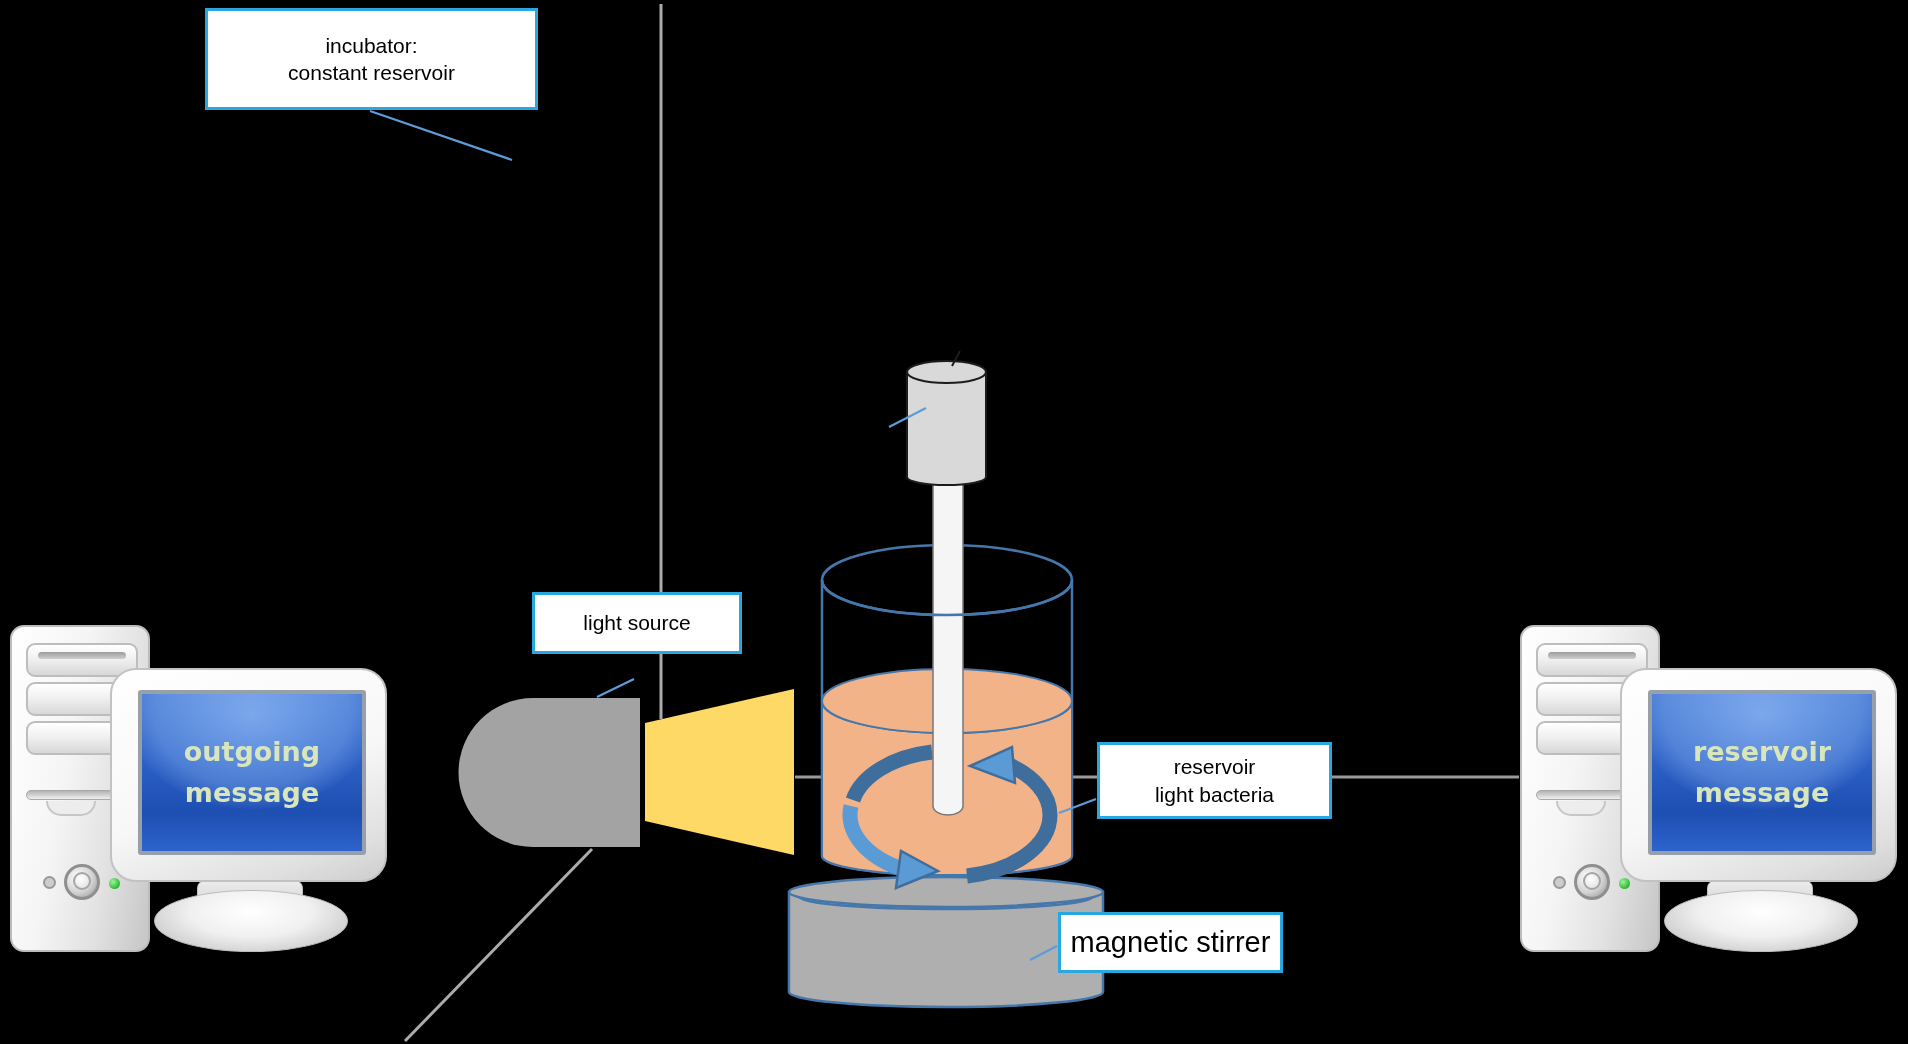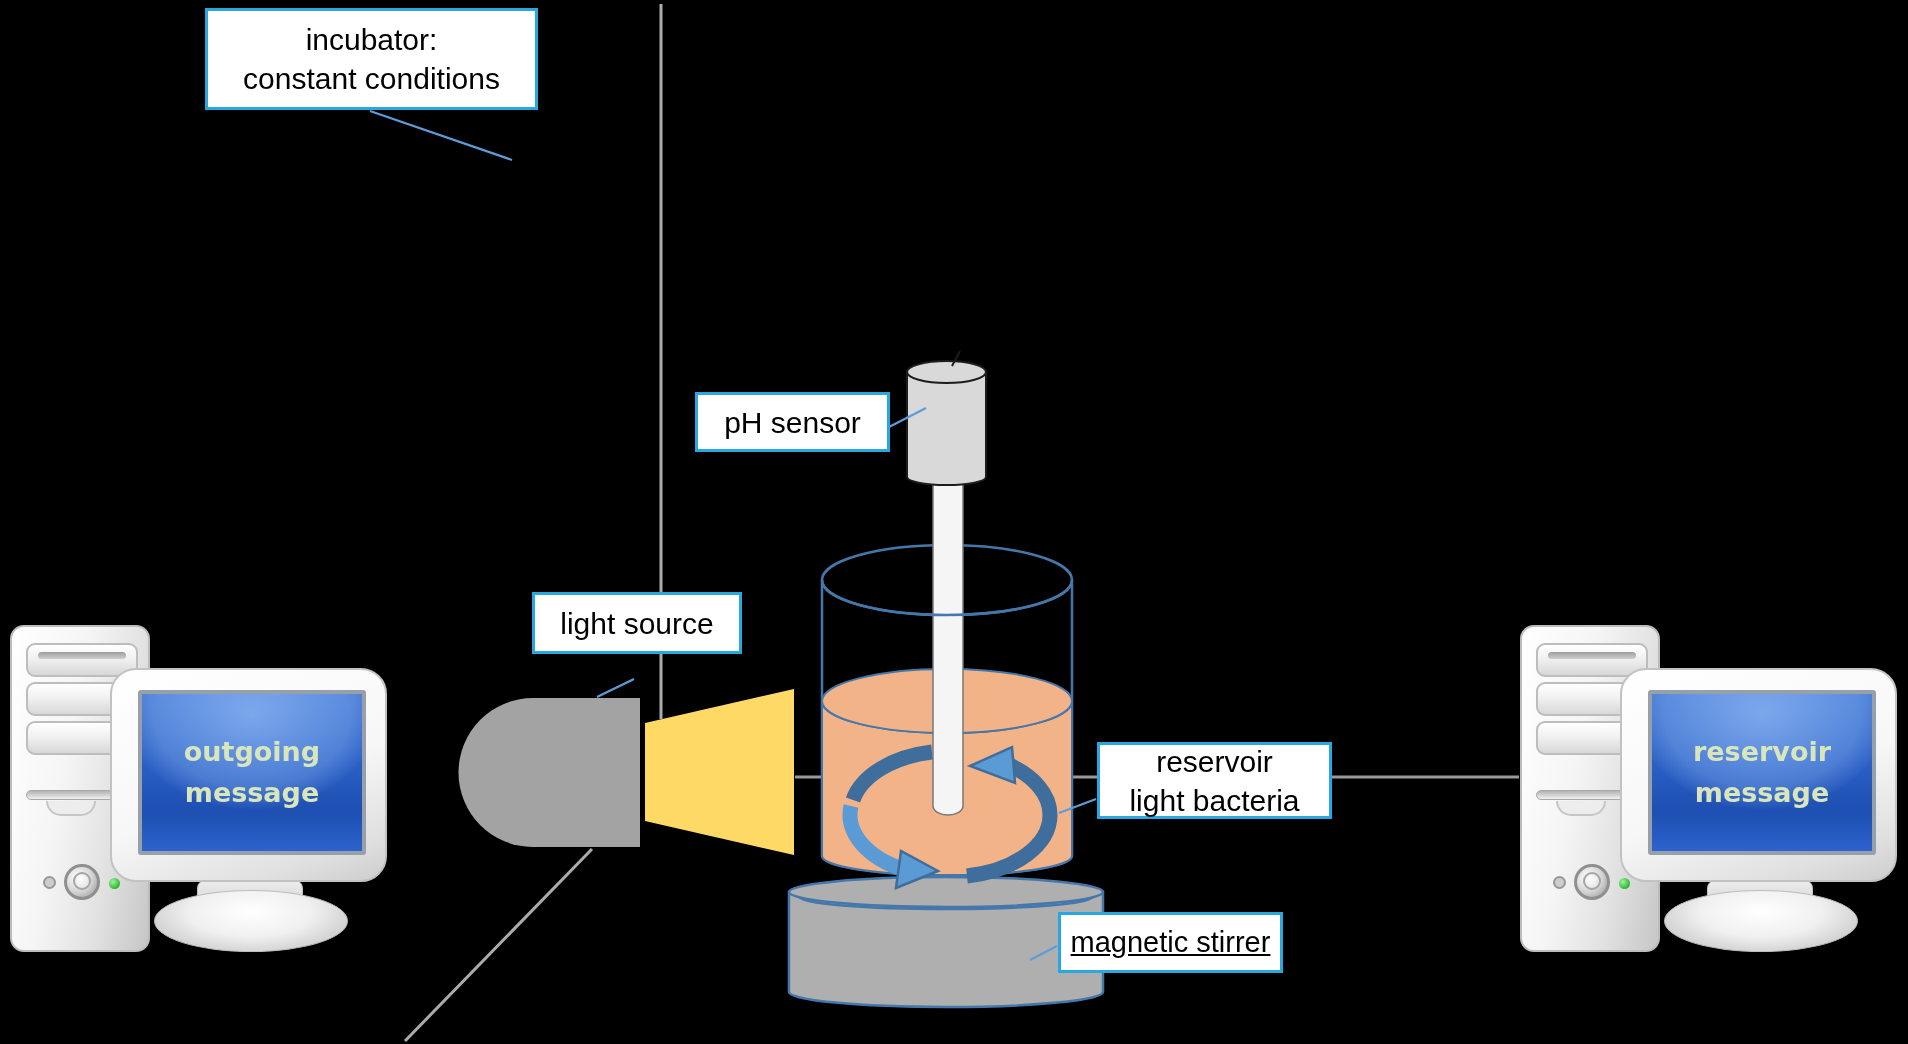--- a/index.html
+++ b/index.html
@@ -18,21 +18,21 @@
   .liquid{fill:var(--liquid);stroke:var(--vessel);stroke-width:2;}
   .arcL{stroke:var(--arrow_light);stroke-width:15;fill:none;}
   .arcD{stroke:var(--arrow_dark);stroke-width:15;fill:none;}
   .ah{fill:var(--arrow_light);stroke:var(--arrow_dark);stroke-width:2.5;}
   .sensor{fill:var(--sensor);stroke:#1c1c1c;stroke-width:2;}
   .rod{fill:var(--rod);stroke:#777;stroke-width:1.5;}
 
   
   .lbl{position:absolute;background:#fff;border:3px solid var(--accent);box-sizing:border-box;
        display:flex;flex-direction:column;align-items:center;justify-content:center;
-       color:#000;font-size:30px;line-height:1.3;text-align:center;white-space:nowrap;}
+       color:#000;font-size:21px;line-height:1.3;text-align:center;white-space:nowrap;}
 
   
   .comp{position:absolute;width:382px;height:334px;}
   .tower{position:absolute;left:2px;top:3px;width:140px;height:327px;border-radius:14px;
          background:linear-gradient(100deg,#ffffff 0%,#f5f5f5 40%,#e2e2e2 70%,#c6c6c6 100%);
          border:2px solid #bcbcbc;box-sizing:border-box;}
   .bay{position:absolute;left:14px;width:112px;height:34px;border-radius:9px;
        background:linear-gradient(180deg,#ffffff 0%,#f1f1f1 45%,#d8d8d8 100%);
        border:2px solid #bdbdbd;box-sizing:border-box;}
   .bay1{top:16px;} .bay2{top:55px;} .bay3{top:94px;}
@@ -173,33 +173,30 @@
       <div class="screen">
         <div class="gloss"></div>
         <div class="scr-line">reservoir</div>
         <div class="scr-line">message</div>
       </div>
     </div>
   </div>
 
   <div class="lbl" style="left:205px;top:8px;width:333px;height:102px;">
     <span>incubator:</span>
-    <span>constant conditions</span>
-  </div>
-
-  <div class="lbl" style="left:695px;top:392px;width:195px;height:60px;">
-    <span>pH sensor</span>
-  </div>
+    <span>constant reservoir</span>
+  </div>
+
 
   <div class="lbl" style="left:532px;top:592px;width:210px;height:62px;">
     <span>light source</span>
   </div>
 
   <div class="lbl" style="left:1097px;top:742px;width:235px;height:77px;">
     <span>reservoir</span>
     <span>light bacteria</span>
   </div>
 
-  <div class="lbl" style="left:1058px;top:912px;width:225px;height:61px;font-size:29px;text-decoration:underline;">
+  <div class="lbl" style="left:1058px;top:912px;width:225px;height:61px;font-size:29px;">
     <span>magnetic stirrer</span>
   </div>
 
 </div>
 
 </body></html>

